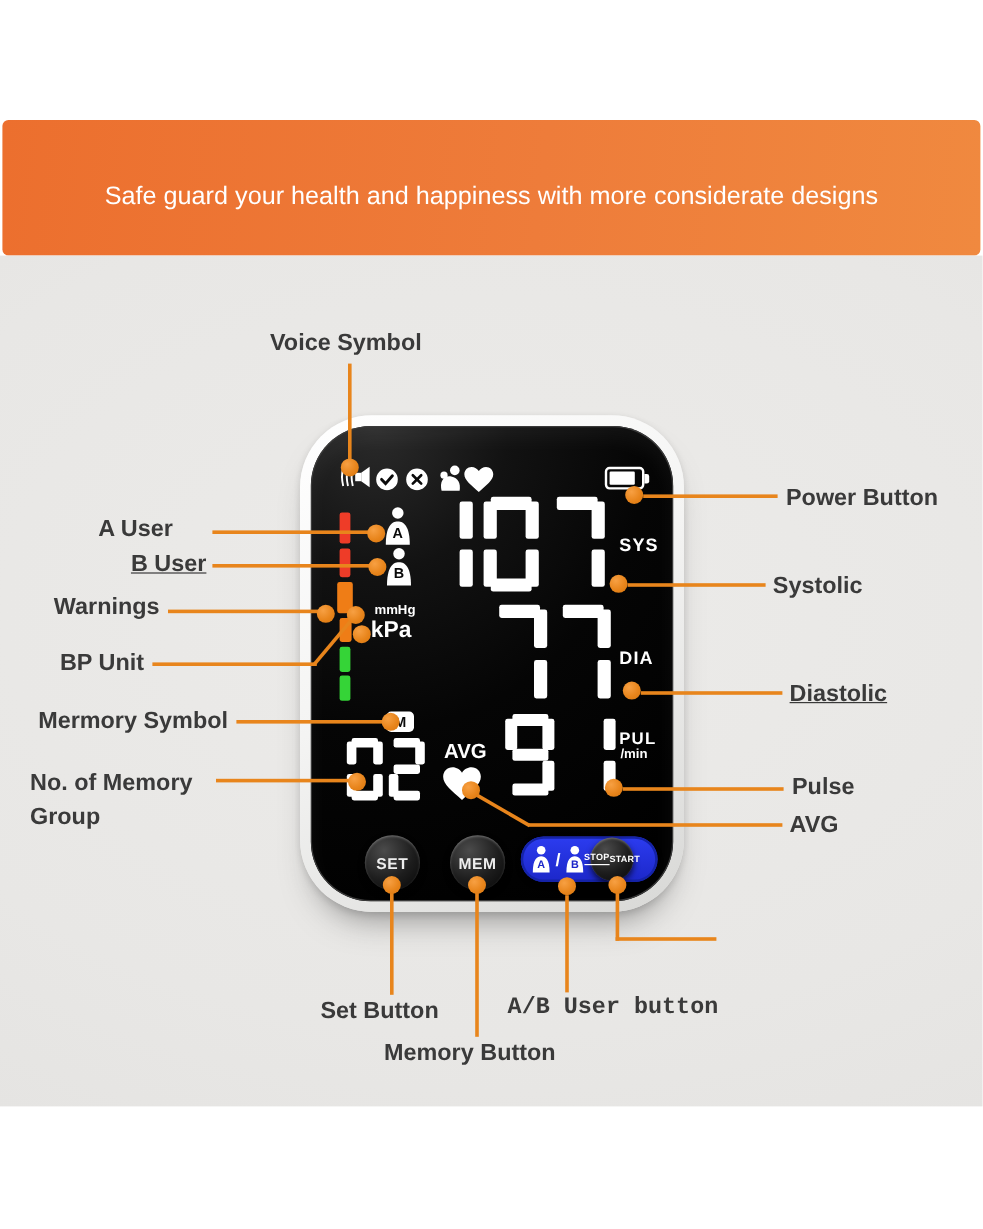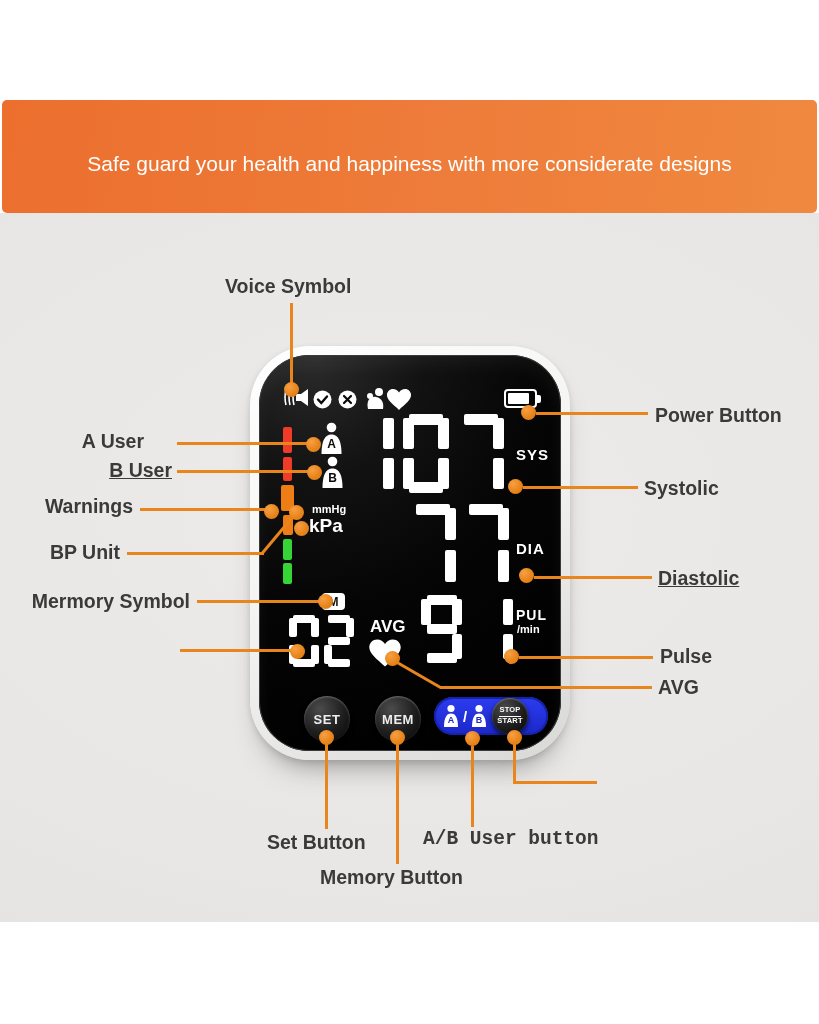--- a/index.html
+++ b/index.html
@@ -39,21 +39,21 @@
   
   .round-btn{position:absolute;border-radius:50%;z-index:2;
              background:radial-gradient(circle at 35% 28%,#4b4b4b 0%,#1d1d1d 55%,#050505 100%);
              box-shadow:0 3px 5px rgba(0,0,0,.7), inset 0 1px 2px rgba(255,255,255,.3);
              display:flex;align-items:center;justify-content:center;
              color:#ededed;font-size:13px;font-weight:700;letter-spacing:.5px;}
   .pill{position:absolute;border-radius:20px;z-index:2;
         background:linear-gradient(180deg,#2c3cf0 0%,#1c27c9 100%);
         box-shadow:inset 0 0 0 2px #1523a8, 0 2px 4px rgba(0,0,0,.6);
         display:flex;align-items:center;}
-  .stopstart{display:flex;flex-direction:column;align-items:center;line-height:1.15;}
+  .stopstart{display:flex;flex-direction:row;align-items:center;line-height:1.15;}
   .stopstart .l1{border-bottom:1.5px solid #fff;padding-bottom:1px;}
   .stopstart span{font-size:7.5px;font-weight:700;color:#fff;letter-spacing:.2px;}
   
   .ann-label{position:absolute;font-size:19.5px;font-weight:600;color:#3a3a3a;white-space:nowrap;z-index:5;}
   .ann-label.wrap{white-space:normal;line-height:1.5;}
   .ann-h{position:absolute;height:3px;background:#e8851c;z-index:4;}
   .ann-v{position:absolute;width:3px;background:#e8851c;z-index:4;}
   .ann-diag{position:absolute;height:3px;background:#e8851c;transform-origin:left center;z-index:4;}
   .ann-dot{position:absolute;width:15px;height:15px;border-radius:50%;z-index:6;
            background:radial-gradient(circle at 35% 32%,#f7a043 0%,#e8851c 55%,#d8760e 100%);}
@@ -248,20 +248,21 @@
   <div class="ann-label" style="right:699px;top:541px;">BP Unit</div>
   <div class="ann-h" style="left:127px;top:552px;width:137px;"></div>
   <div class="ann-diag" style="left:262px;top:552px;width:49px;transform:rotate(-50deg);"></div>
   <div class="ann-dot" style="left:289px;top:505px;"></div>
   <div class="ann-dot" style="left:294px;top:521px;"></div>
 
   <div class="ann-label" style="right:629px;top:590px;">Mermory Symbol</div>
   <div class="ann-h" style="left:197px;top:600px;width:123px;"></div>
   <div class="ann-dot" style="left:318px;top:594px;"></div>
 
+  <div class="ann-label wrap" style="left:25px;top:638px;width:170px;">No. of Memory Group</div>
   <div class="ann-h" style="left:180px;top:649px;width:112px;"></div>
   <div class="ann-dot" style="left:290px;top:644px;"></div>
 
   <div class="ann-label" style="left:644px;top:477px;">Systolic</div>
   <div class="ann-h" style="left:523px;top:486px;width:115px;"></div>
   <div class="ann-dot" style="left:508px;top:479px;"></div>
 
   <div class="ann-label" style="left:658px;top:567px;text-decoration:underline;">Diastolic</div>
   <div class="ann-h" style="left:534px;top:576px;width:118px;"></div>
   <div class="ann-dot" style="left:519px;top:568px;"></div>

